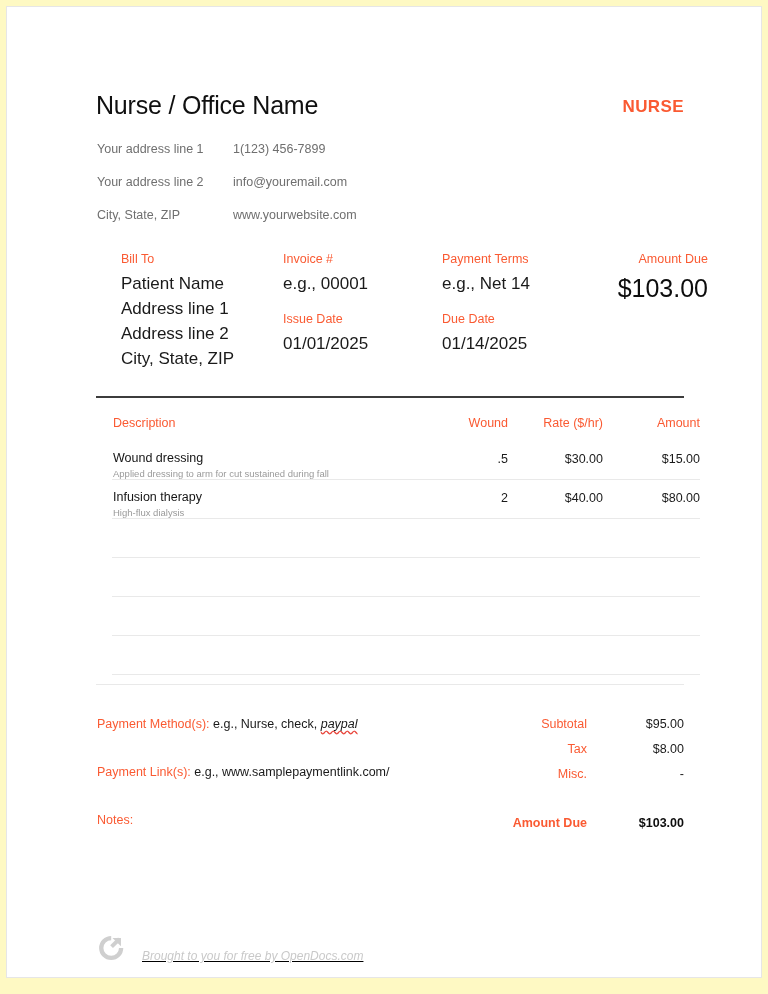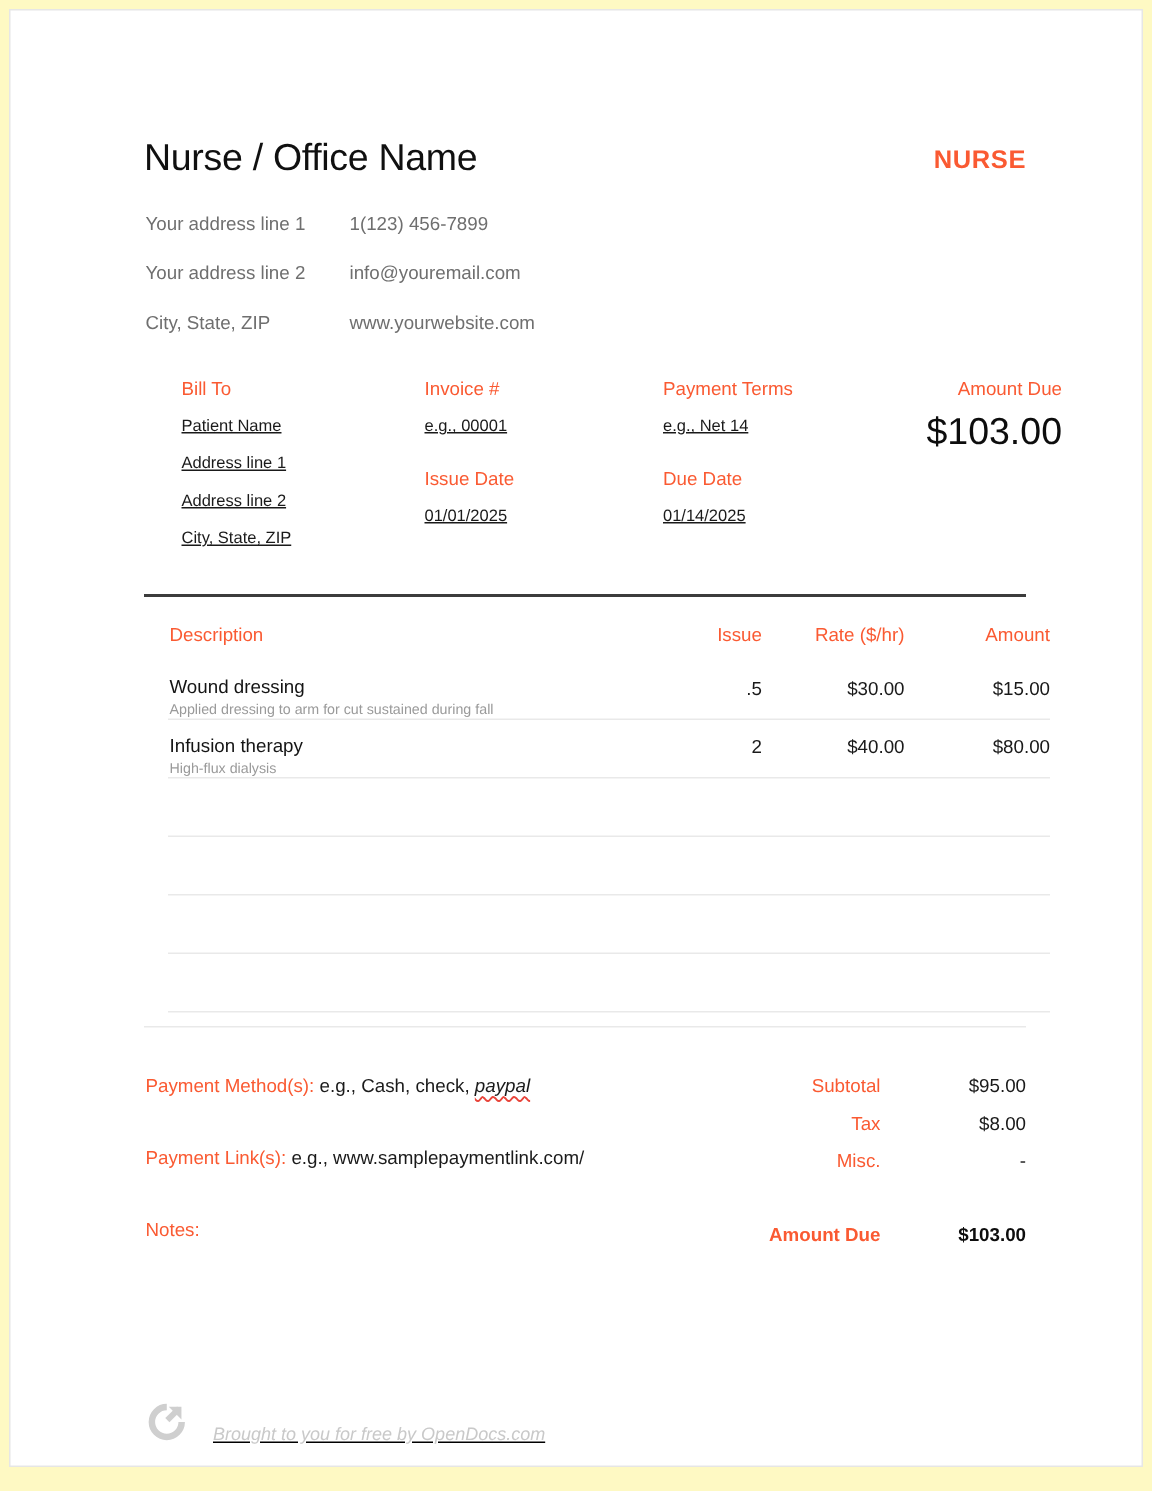--- a/index.html
+++ b/index.html
@@ -101,25 +101,24 @@
     height: 110px;
     margin-left: 24px;
   }
   .meta-label {
     font-size: 12.5px;
     color: #fa5a32;
     line-height: 16px;
     white-space: nowrap;
   }
   .meta-value {
-    font-size: 11px;
+    font-size: 17px;
     color: #1a1a1a;
     line-height: 16px;
     white-space: nowrap;
-    text-decoration: underline;
   }
   .col-billto { position: absolute; left: 1px; top: 0; width: 160px; }
   .col-billto .meta-value { margin-top: 0; }
   .billto-lines { margin-top: 9px; }
   .billto-lines div { margin-bottom: 9px; }
   .billto-lines div:last-child { margin-bottom: 0; }
 
   .col-invoice { position: absolute; left: 163px; top: 0; width: 160px; }
   .col-terms   { position: absolute; left: 322px; top: 0; width: 180px; }
   .stack-value { margin-top: 9px; }
@@ -324,21 +323,21 @@
           <div class="meta-label">Amount Due</div>
           <div class="amount-due-big">$103.00</div>
         </div>
       </div>
 
       <div class="rule-dark"></div>
 
       <div class="table">
         <div class="trow head">
           <div class="c-desc th">Description</div>
-          <div class="c-hours th">Issue</div>
+          <div class="c-hours th">Wound</div>
           <div class="c-rate th">Rate ($/hr)</div>
           <div class="c-amt th">Amount</div>
         </div>
 
         <div class="trow item">
           <div class="c-desc">
             <div class="item-title">Wound dressing</div>
             <div class="item-sub">Applied dressing to arm for cut sustained during fall</div>
           </div>
           <div class="c-hours td">.5</div>
@@ -359,21 +358,21 @@
         <div class="trow empty"></div>
         <div class="trow empty"></div>
         <div class="trow empty"></div>
         <div class="trow empty"></div>
       </div>
 
       <div class="rule-light"></div>
 
       <div class="payblock">
         <div class="payline">
-          <span class="pay-label">Payment Method(s):</span><span class="pay-value">&nbsp;</span><span class="pay-value">e.g., Cash, check, </span><span class="pay-value misspell">paypal</span>
+          <span class="pay-label">Payment Method(s):</span><span class="pay-value">&nbsp;</span><span class="pay-value">e.g., Nurse, check, </span><span class="pay-value misspell">paypal</span>
         </div>
         <div class="payline">
           <span class="pay-label">Payment Link(s):</span><span class="pay-value">&nbsp;</span><span class="pay-value">e.g., www.samplepaymentlink.com/</span>
         </div>
         <div class="payline">
           <span class="pay-label">Notes:</span>
         </div>
       </div>
 
       <div class="totals">

